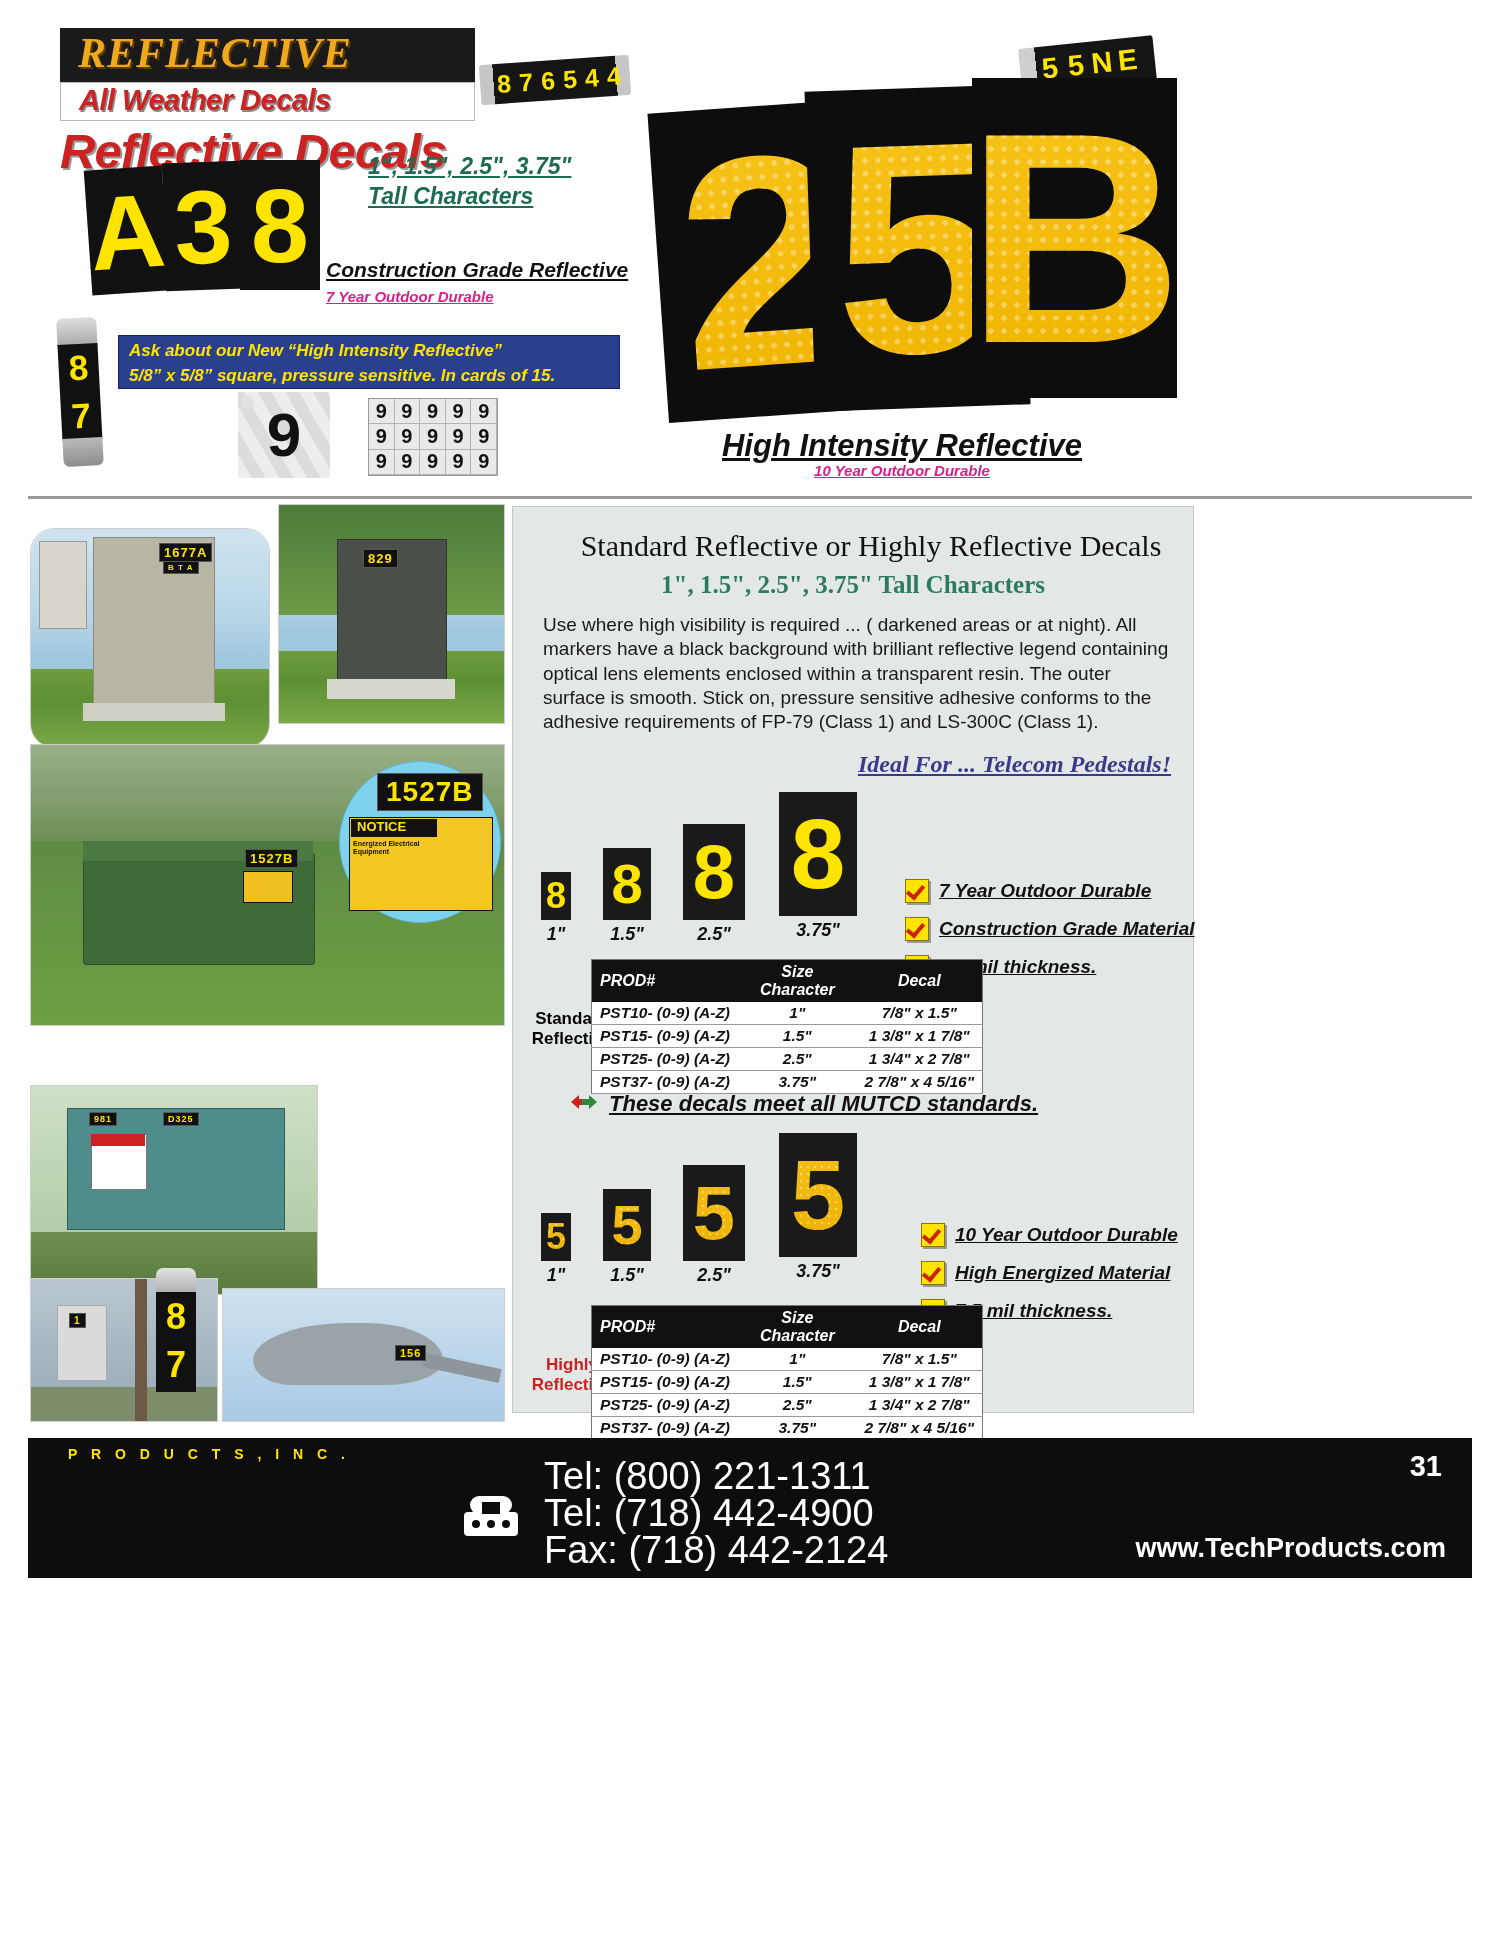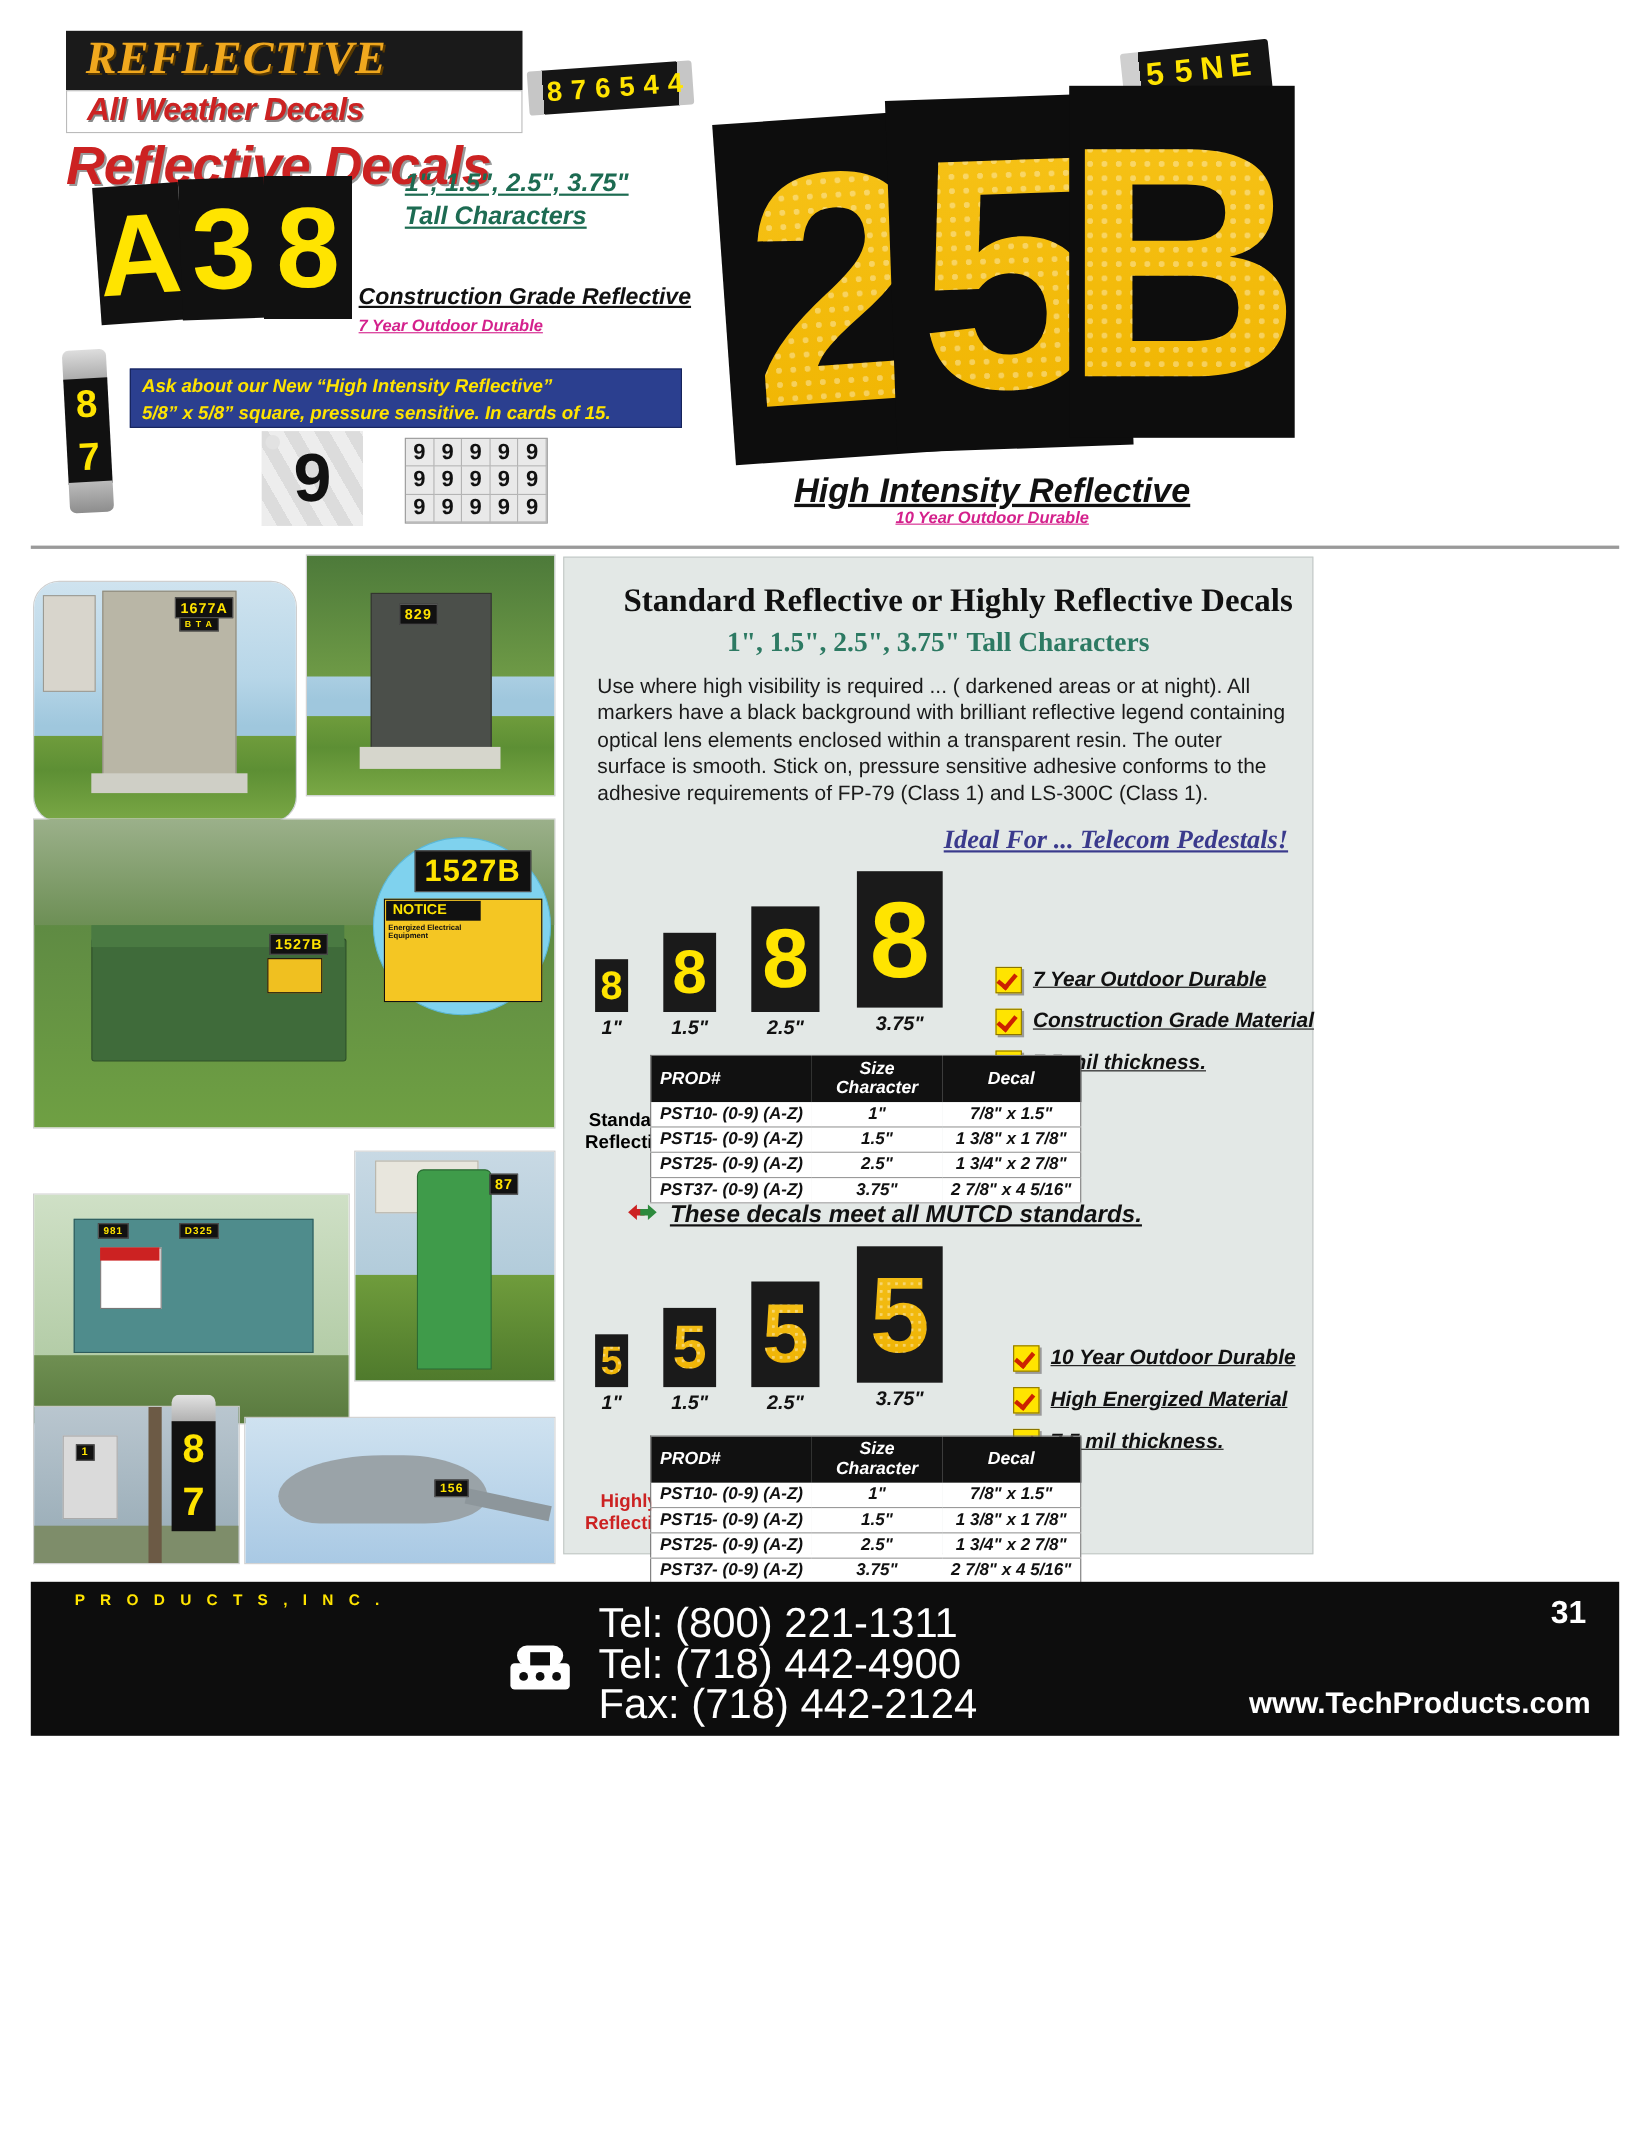--- a/index.html
+++ b/index.html
@@ -147,21 +147,21 @@
   .ph-label{position:absolute;background:#111;color:#ffe400;font-weight:bold;
     font-size:13px;padding:1px 4px;border:1px solid #555;letter-spacing:1px;}
 
   .sky{background:linear-gradient(180deg,#cfe3ef 0%,#b7d6e8 40%,#9fc7dd 60%);}
   .grass{background:linear-gradient(180deg,#6f9c3c 0%,#5d8f34 40%,#7aa845 100%);}
 
   
   .infopanel{position:absolute;left:512px;top:506px;width:680px;height:905px;
     background:#e3e8e6;border:1px solid #c2c8c6;}
   .ip-h1{margin:22px 0 0 0;text-align:center;
-    font-family:"Liberation Serif", serif;font-weight:bold;font-size:30px;color:#111;padding-left:36px;}
+    font-family:"Liberation Serif", serif;font-weight:normal;font-size:30px;color:#111;padding-left:36px;}
   .ip-h2{margin:8px 0 0 0;text-align:center;
     font-family:"Liberation Serif", serif;font-weight:bold;font-size:25px;color:#2d7a63;}
   .ip-p{margin:14px 18px 0 30px;font-size:19px;line-height:1.28;color:#1a1a1a;}
   .ideal{margin:16px 22px 0 0;text-align:right;
     font-family:"Liberation Serif", serif;font-style:italic;font-weight:bold;
     font-size:24px;color:#3a3a8c;text-decoration:underline;}
 
   
   .samples{position:relative;height:150px;margin-top:14px;}
   .sample{position:absolute;text-align:center;}
@@ -366,27 +366,20 @@
   <div class="photo" style="left:30px;top:1085px;width:286px;height:208px;">
     <div style="position:absolute;inset:0;background:linear-gradient(180deg,#cfe0c6,#a8c49a);"></div>
     <div style="position:absolute;left:0;bottom:0;width:100%;height:62px;background:linear-gradient(180deg,#6f8f52,#597a3e);"></div>
     <div style="position:absolute;left:36px;top:22px;width:216px;height:120px;background:#4f8c8c;border:1px solid #2f5c5c;"></div>
     <span class="ph-label" style="left:58px;top:26px;font-size:9px;">981</span>
     <span class="ph-label" style="left:132px;top:26px;font-size:9px;">D325</span>
     <div style="position:absolute;left:60px;top:48px;width:54px;height:54px;background:#fff;border:1px solid #777;"></div>
     <div style="position:absolute;left:60px;top:48px;width:54px;height:12px;background:#cc2222;"></div>
   </div>
 
-  <div class="photo" style="left:322px;top:1046px;width:181px;height:208px;">
-    <div style="position:absolute;inset:0;background:linear-gradient(180deg,#c8d9e4,#9fc0d2);"></div>
-    <div style="position:absolute;left:0;bottom:0;width:100%;height:96px;background:linear-gradient(180deg,#6f9c3c,#4f7a2c);"></div>
-    <div style="position:absolute;left:18px;top:8px;width:92px;height:46px;background:#e8e6dd;border:1px solid #b5b3aa;"></div>
-    <div style="position:absolute;left:56px;top:16px;width:66px;height:180px;background:#3f9b4a;border:1px solid #2a6b33;border-radius:6px 6px 0 0;"></div>
-    <span class="ph-label" style="left:122px;top:20px;">87</span>
-  </div>
 
   <div class="photo" style="left:30px;top:1278px;width:186px;height:142px;">
     <div style="position:absolute;inset:0;background:linear-gradient(180deg,#b9c6cf,#95a9b4);"></div>
     <div style="position:absolute;left:0;bottom:0;width:100%;height:34px;background:#7e8d6a;"></div>
     <div style="position:absolute;left:26px;top:26px;width:48px;height:74px;background:#dadada;border:1px solid #aaa;"></div>
     <div style="position:absolute;left:104px;top:0;width:12px;height:142px;background:#6c5a45;"></div>
     <span class="ph-label" style="left:38px;top:34px;font-size:10px;">1</span>
   </div>
 
   <div class="photo" style="left:148px;top:1268px;width:56px;height:152px;border:none;background:transparent;">

